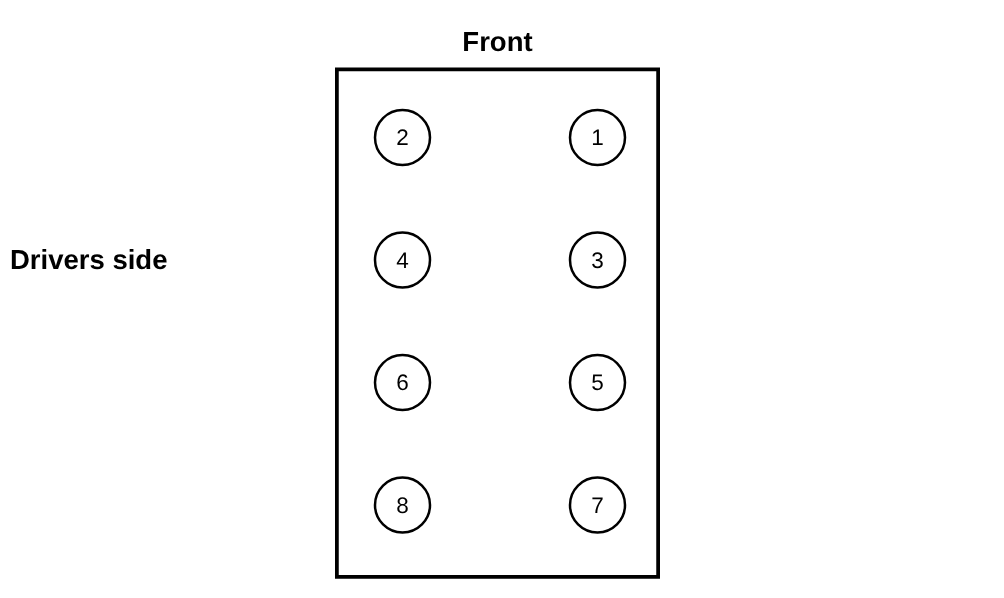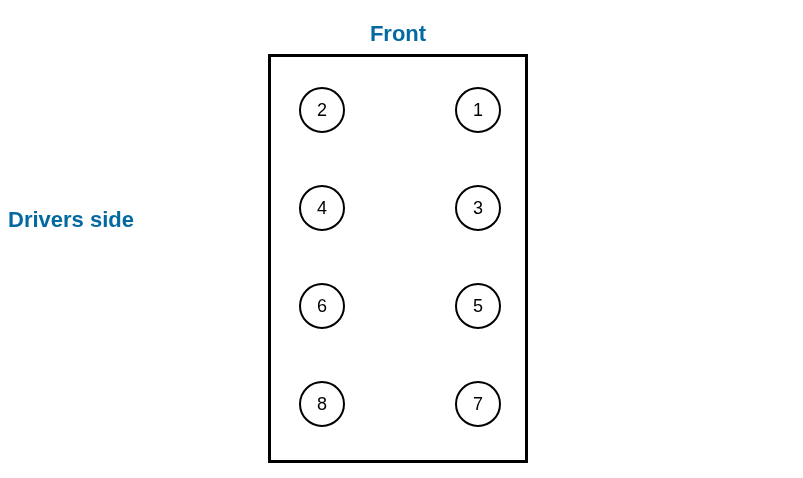--- a/index.html
+++ b/index.html
@@ -20,33 +20,33 @@
     overflow: hidden;
   }
 
   
   .label {
     position: absolute;
     font-family: "Liberation Sans", sans-serif;
     font-weight: bold;
     font-size: 22px;
     line-height: 24px;
-    color: #0369a1;
+    color: #000000;
     white-space: nowrap;
     letter-spacing: 0px;
   }
   #front-label {
     left: 268px;
     top: 22px;
     width: 260px;
     text-align: center;
   }
   #drivers-label {
     left: 8px;
-    top: 208px;
+    top: 196px;
   }
   #passenger-label {
     left: 552px;
     top: 208px;
   }
 
   
   #engine-block {
     position: absolute;
     left: 268px;

